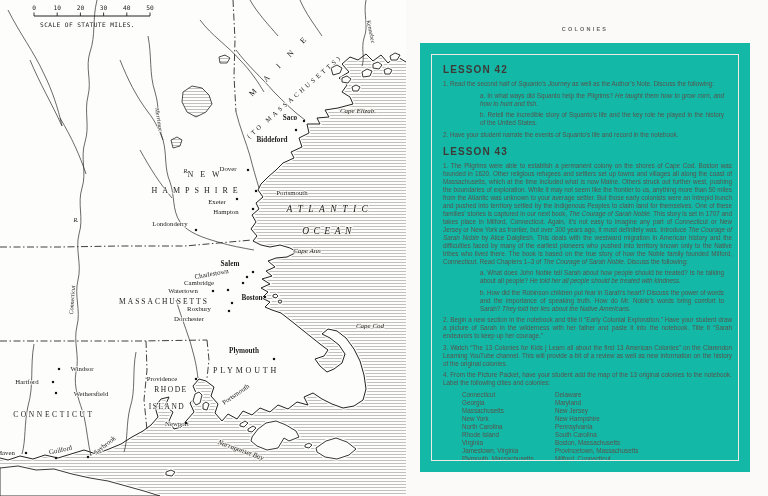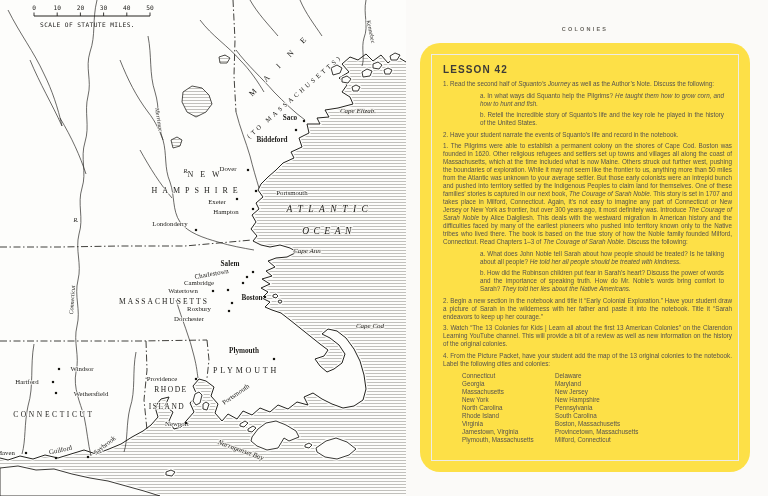--- a/index.html
+++ b/index.html
@@ -23,21 +23,21 @@
   .m-state2{font-size:7.5px;paint-order:stroke;stroke:#fdfdfb;stroke-width:1.4px;}
   .m-statesm{font-size:6.5px;paint-order:stroke;stroke:#fdfdfb;stroke-width:1.2px;}
   .m-ocean{font-size:9.5px;font-style:italic;paint-order:stroke;stroke:#f2f1ed;stroke-width:2.2px;}
   .m-water{font-size:7px;font-style:italic;paint-order:stroke;stroke:#f2f1ed;stroke-width:1.8px;}
   .m-river{font-size:6px;font-style:italic;paint-order:stroke;stroke:#fdfdfb;stroke-width:1.2px;}
   .m-scale{font-size:6.2px;font-family:"DejaVu Sans Mono",monospace;}
   
   #page-panel{position:absolute;left:406px;top:0;width:362px;height:496px;background:#fbfaf8;}
   #page-header{position:absolute;left:14px;top:26px;width:330px;text-align:center;
     font-size:5.5px;font-weight:bold;letter-spacing:2.2px;color:#6b6862;}
-  #card{position:absolute;left:14px;top:43px;width:330px;height:429px;background:#fde047;border-radius:20px;}
+  #card{position:absolute;left:14px;top:43px;width:330px;height:429px;background:#14b8a6;}
   #card-inner{position:absolute;left:11px;top:11px;right:11px;bottom:11px;
     border:1px solid #edebe7;overflow:hidden;}
   #card-content{padding:9px 4px 6px 11px;}
   .lesson-title{font-size:10px;font-weight:bold;letter-spacing:1.1px;color:#3d3b38;margin:7px 0 5px 0;}
   .lesson-title:first-child{margin-top:0;}
   .item{font-size:6.3px;line-height:8px;color:#57534e;margin:0 2px 3.5px 0;text-align:justify;}
   .item.sub{margin-left:37px;margin-right:10px;}
   .it{font-style:italic;}
   #colony-list{display:flex;margin:4px 0 0 19px;}
   .ccol{font-size:6.3px;line-height:8px;color:#57534e;}
@@ -208,20 +208,21 @@
   <div id="page-header">COLONIES</div>
   <div id="card">
     <div id="card-inner">
       <div id="card-content">
         <div id="lessons">
             <div class="lesson-title">LESSON 42</div>
             <p class="item"><span>1. Read the second half of </span><span class="it">Squanto’s Journey</span><span> as well as the Author’s Note. Discuss the following:</span></p>
             <p class="item sub"><span>a. In what ways did Squanto help the Pilgrims? </span><span class="it">He taught them how to grow corn, and how to hunt and fish.</span></p>
             <p class="item sub"><span>b. Retell the incredible story of Squanto’s life and the key role he played in the history of the United States.</span></p>
             <p class="item"><span>2. Have your student narrate the events of Squanto’s life and record in the notebook.</span></p>
+            <div class="lesson-title">LESSON 43</div>
             <p class="item"><span>1. The Pilgrims were able to establish a permanent colony on the shores of Cape Cod. Boston was founded in 1620. Other religious refugees and settlers set up towns and villages all along the coast of Massachusetts, which at the time included what is now Maine. Others struck out further west, pushing the boundaries of exploration. While it may not seem like the frontier to us, anything more than 50 miles from the Atlantic was unknown to your average settler. But those early colonists were an intrepid bunch and pushed into territory settled by the Indigenous Peoples to claim land for themselves. One of these families’ stories is captured in our next book, </span><span class="it">The Courage of Sarah Noble</span><span>. This story is set in 1707 and takes place in Milford, Connecticut. Again, it’s not easy to imagine any part of Connecticut or New Jersey or New York as frontier, but over 300 years ago, it most definitely was. Introduce </span><span class="it">The Courage of Sarah Noble</span><span> by Alice Dalgliesh. This deals with the westward migration in American history and the difficulties faced by many of the earliest pioneers who pushed into territory known only to the Native tribes who lived there. The book is based on the true story of how the Noble family founded Milford, Connecticut. Read Chapters 1–3 of </span><span class="it">The Courage of Sarah Noble</span><span>. Discuss the following:</span></p>
             <p class="item sub"><span>a. What does John Noble tell Sarah about how people should be treated? Is he talking about all people? </span><span class="it">He told her all people should be treated with kindness.</span></p>
             <p class="item sub"><span>b. How did the Robinson children put fear in Sarah’s heart? Discuss the power of words and the importance of speaking truth. How do Mr. Noble’s words bring comfort to Sarah? </span><span class="it">They told her lies about the Native Americans.</span></p>
             <p class="item"><span>2. Begin a new section in the notebook and title it “Early Colonial Exploration.” Have your student draw a picture of Sarah in the wilderness with her father and paste it into the notebook. Title it “Sarah endeavors to keep up her courage.”</span></p>
             <p class="item"><span>3. Watch “The 13 Colonies for Kids | Learn all about the first 13 American Colonies” on the Clarendon Learning YouTube channel. This will provide a bit of a review as well as new information on the history of the original colonies.</span></p>
             <p class="item"><span>4. From the Picture Packet, have your student add the map of the 13 original colonies to the notebook. Label the following cities and colonies:</span></p>
           </div>
         <div id="colony-list">
           <div class="ccol c1">
               <div>Connecticut</div>

